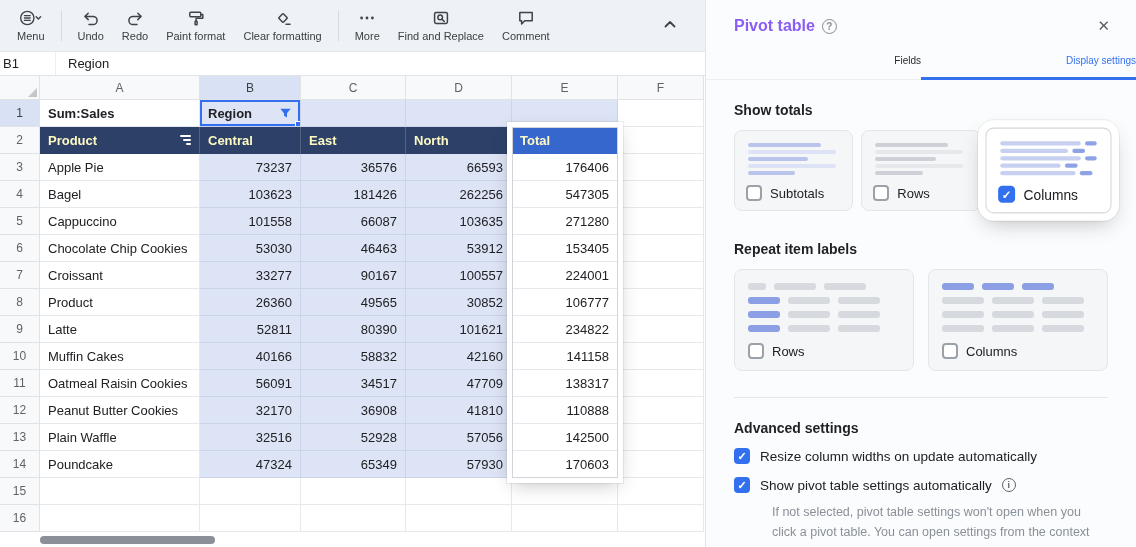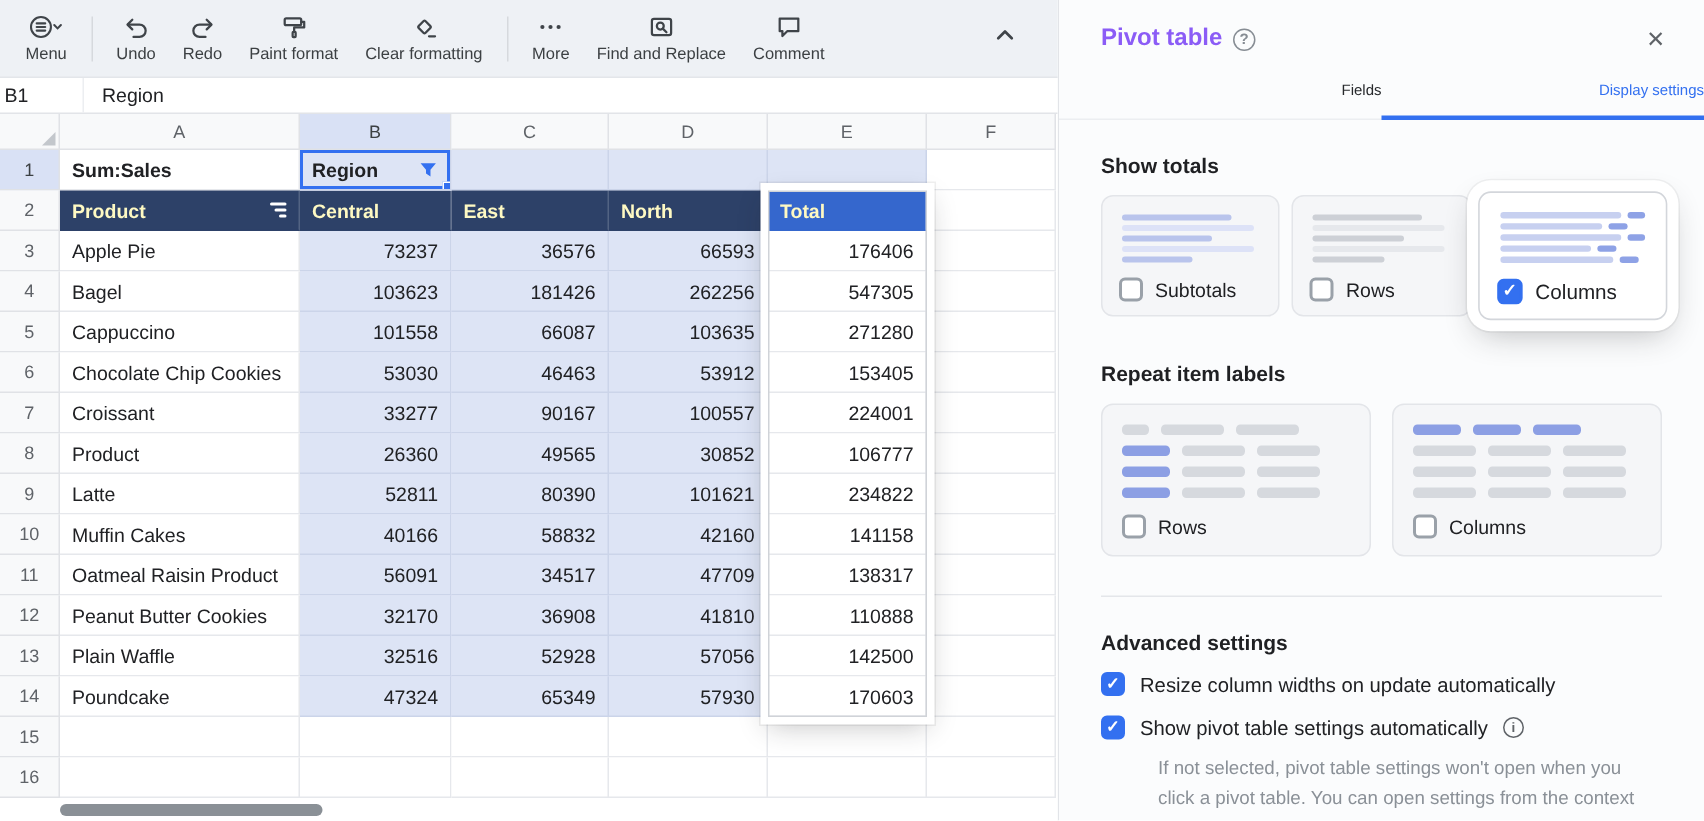--- a/index.html
+++ b/index.html
@@ -317,21 +317,21 @@
           <div class="cellh rowh">10</div>
           <div class="cell col-A">Muffin Cakes</div>
           <div class="cell col-B pivot num">40166</div>
           <div class="cell col-C pivot num">58832</div>
           <div class="cell col-D pivot num">42160</div>
           <div class="cell col-E num">141158</div>
           <div class="cell col-F"></div>
         </div>
         <div class="grid-row">
           <div class="cellh rowh">11</div>
-          <div class="cell col-A">Oatmeal Raisin Product</div>
+          <div class="cell col-A">Oatmeal Raisin Cookies</div>
           <div class="cell col-B pivot num">56091</div>
           <div class="cell col-C pivot num">34517</div>
           <div class="cell col-D pivot num">47709</div>
           <div class="cell col-E num">138317</div>
           <div class="cell col-F"></div>
         </div>
         <div class="grid-row">
           <div class="cellh rowh">12</div>
           <div class="cell col-A">Peanut Butter Cookies</div>
           <div class="cell col-B pivot num">32170</div>

